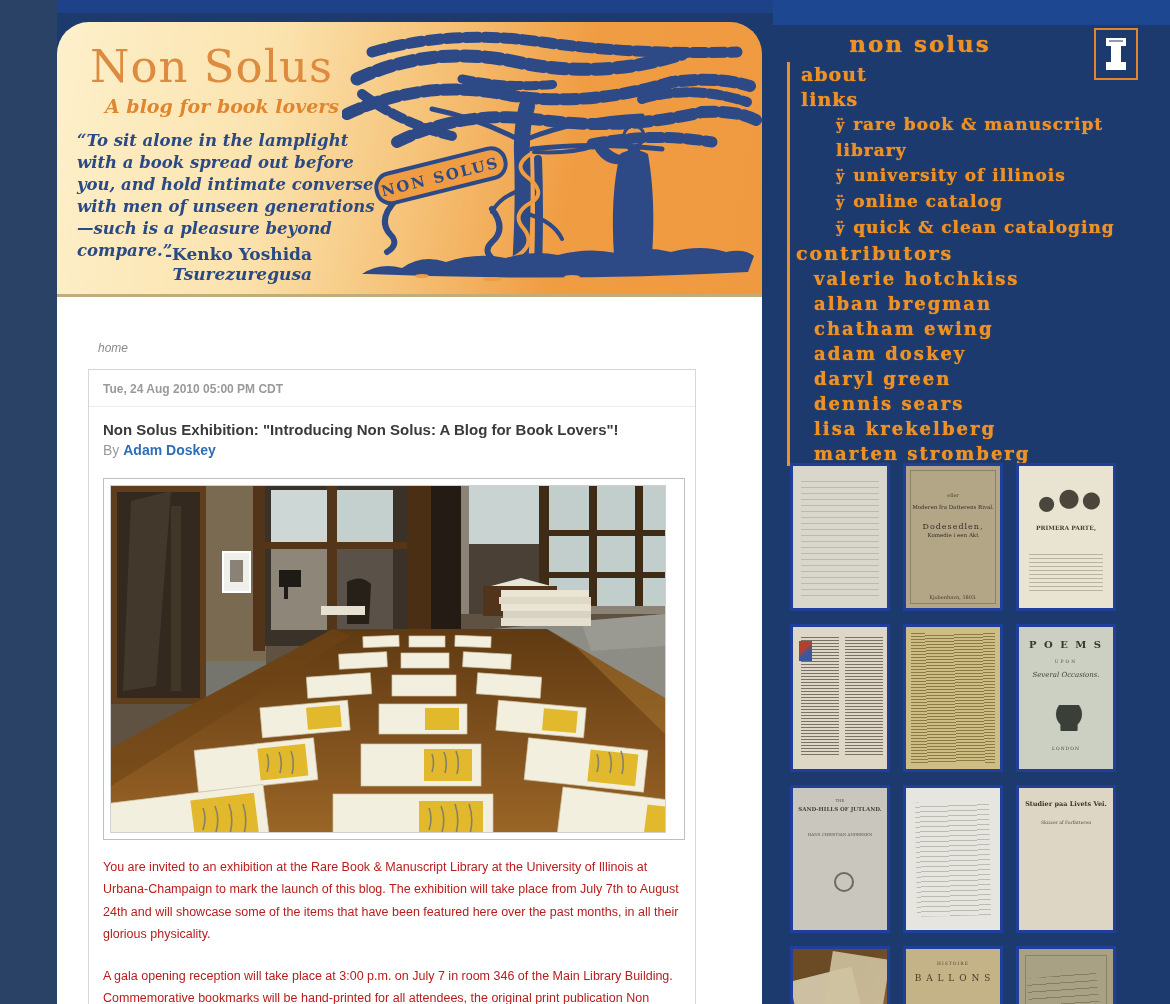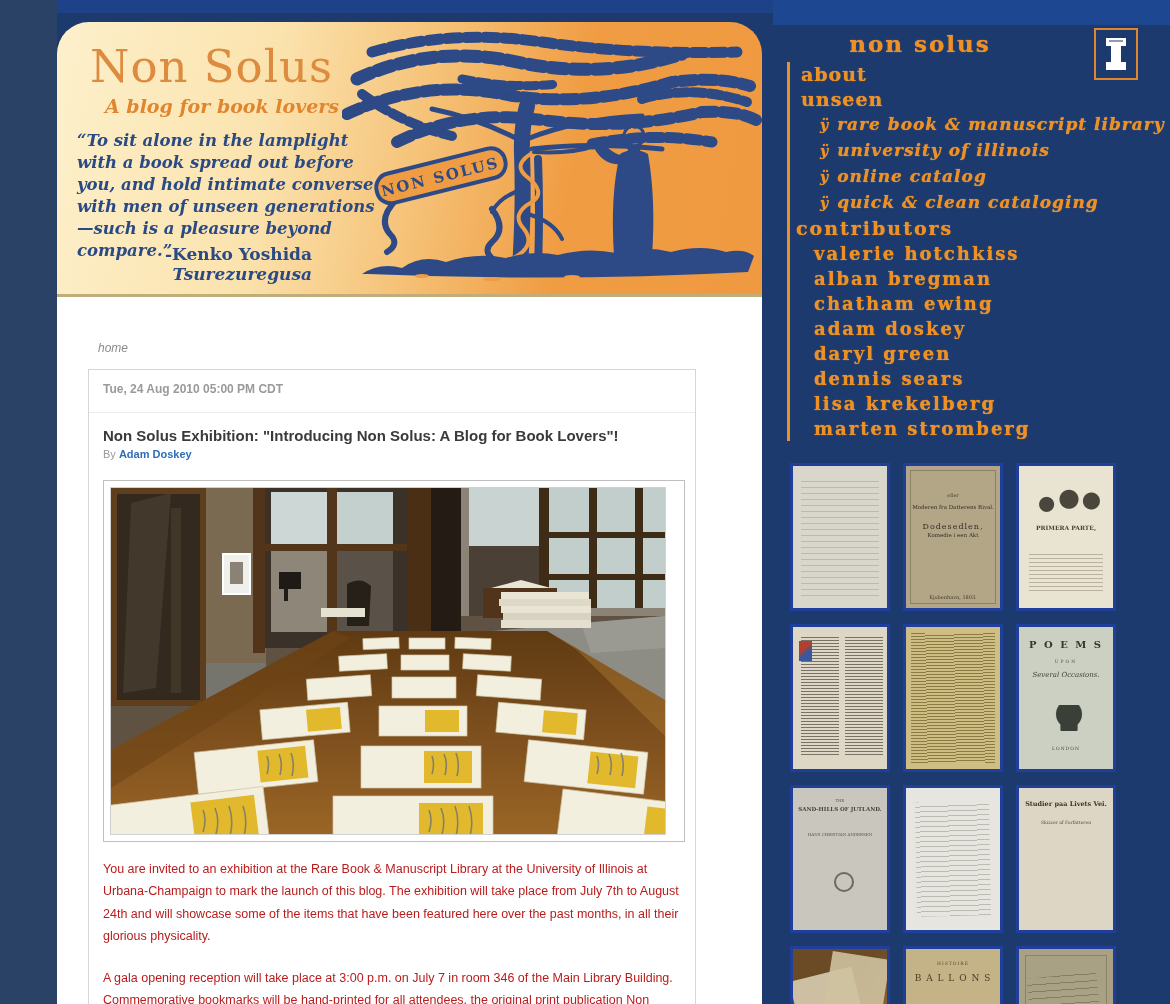--- a/index.html
+++ b/index.html
@@ -29,21 +29,21 @@
 
   
   .brand{position:absolute;left:830px;top:30px;width:180px;text-align:center;
     font-family:"DejaVu Serif",serif;font-weight:bold;font-size:23px;color:#ee9125;
     letter-spacing:2px;text-shadow:0 0 1px #ee9125;}
   .logo-box{position:absolute;left:1094px;top:28px;width:40px;height:48px;background:#1c3a6e;
     border:2px solid #e0862c;display:flex;align-items:center;justify-content:center;}
   .nav{position:absolute;left:779px;top:62px;border-left:3px solid #ed9126;padding-left:0;
     font-family:"DejaVu Serif",serif;font-weight:bold;color:#ee9125;text-shadow:0 0 1px #ee9125;margin-left:8px;}
   .nav .item{font-size:19px;line-height:25px;padding-left:11px;letter-spacing:1px;cursor:pointer;}
-  .nav .subitem{font-size:17px;line-height:25px;padding-left:30px;letter-spacing:1px;cursor:pointer;font-style:italic;}
+  .nav .subitem{font-size:17px;line-height:25px;padding-left:46px;letter-spacing:1px;cursor:pointer;}
   .nav .subitem .bullet{font-size:14px;margin-right:8px;}
   .nav .contrib{font-size:19px;line-height:25px;padding-left:6px;letter-spacing:2px;}
   .nav .cname{font-size:18px;line-height:25px;padding-left:24px;letter-spacing:2px;cursor:pointer;}
 
   
   .thumbs{position:absolute;left:790px;top:463px;width:340px;display:grid;
     grid-template-columns:repeat(3,100px);grid-auto-rows:148px;gap:13px;}
   .thumb{border:3px solid #1f3f9a;overflow:hidden;position:relative;cursor:pointer;}
   .thumb .cap{position:absolute;left:0;right:0;text-align:center;font-family:"DejaVu Serif",serif;}
   .lines{position:absolute;inset:0;}
@@ -79,25 +79,25 @@
   .t11{background:#c5b388;}
   .t12{background:#a9a183;}
   .t12 .lines{background:repeating-linear-gradient(2deg,transparent 0 6px,#6e6648 6px 7px);margin:26px 12px;transform:rotate(-6deg);opacity:.6;}
   .t12 .frame{position:absolute;inset:6px;border:1px solid #8a8266;}
 
   
   .white-col{position:absolute;left:57px;top:297px;width:705px;height:707px;background:#ffffff;}
   .breadcrumb{position:absolute;left:98px;top:341px;font-size:12px;font-style:italic;color:#8a8a8a;}
   .post-box{position:absolute;left:88px;top:369px;width:606px;height:660px;
     background:#fff;border:1px solid #d6d6d6;}
-  .date-bar{padding:12px 14px 16px;font-size:12px;font-weight:bold;color:#9a9a9a;
+  .date-bar{padding:12px 14px 10px;font-size:12px;font-weight:bold;color:#9a9a9a;
     border-bottom:1px solid #ececec;}
   .post-body{padding:0 14px;}
   .post-title{margin:14px 0 4px;font-size:15px;font-weight:bold;color:#3a3a3a;}
-  .byline{font-size:11px;color:#999;}
+  .byline{font-size:14px;color:#999;}
   .byline a{color:#2e6eb5;font-weight:bold;text-decoration:none;cursor:pointer;}
   .photo-frame{margin:20px 0 10px;width:568px;background:#fff;border:1px solid #bfbfbf;padding:6px;}
   .photo-frame svg{display:block;border:1px solid #d0d0d0;}
   .para{font-size:12.5px;color:#b91c1c;line-height:1.78;margin:16px 0 20px;}
 </style>
 </head>
 <body>
 
 <div id="page">
 
@@ -170,21 +170,21 @@
 
   <div class="logo-box">
     <svg width="26" height="36" viewBox="0 0 26 36">
       <path fill="#ffffff" d="M3,2 h20 v8 h-5 v16 h5 v8 H3 v-8 h5 V10 H3 Z"></path>
       <path fill="#1c3a6e" d="M6,4 h14 v2 H6 Z" opacity=".5"></path>
     </svg>
   </div>
 
   <div class="nav">
     <div class="item">about</div>
-    <div class="item">unseen</div>
+    <div class="item">links</div>
     <div class="subitem"><span class="bullet">ÿ</span><span>rare book &amp; manuscript library</span></div>
     <div class="subitem"><span class="bullet">ÿ</span><span>university of illinois</span></div>
     <div class="subitem"><span class="bullet">ÿ</span><span>online catalog</span></div>
     <div class="subitem"><span class="bullet">ÿ</span><span>quick &amp; clean cataloging</span></div>
     <div class="contrib">contributors</div>
     <div class="cname">valerie hotchkiss</div>
     <div class="cname">alban bregman</div>
     <div class="cname">chatham ewing</div>
     <div class="cname">adam doskey</div>
     <div class="cname">daryl green</div>

